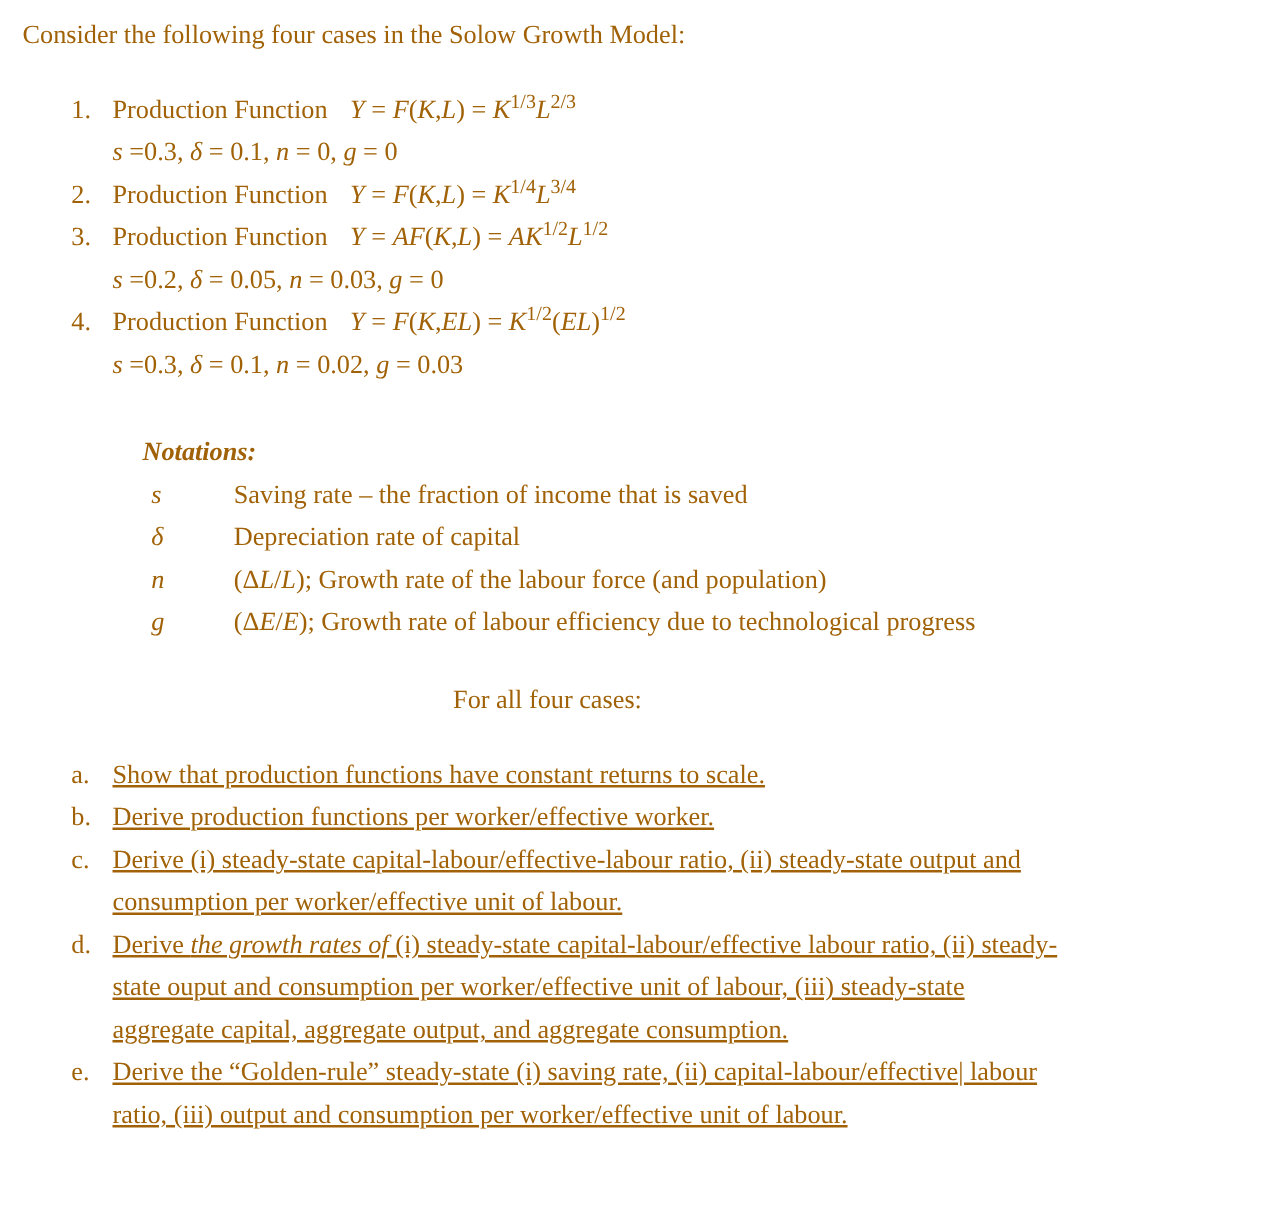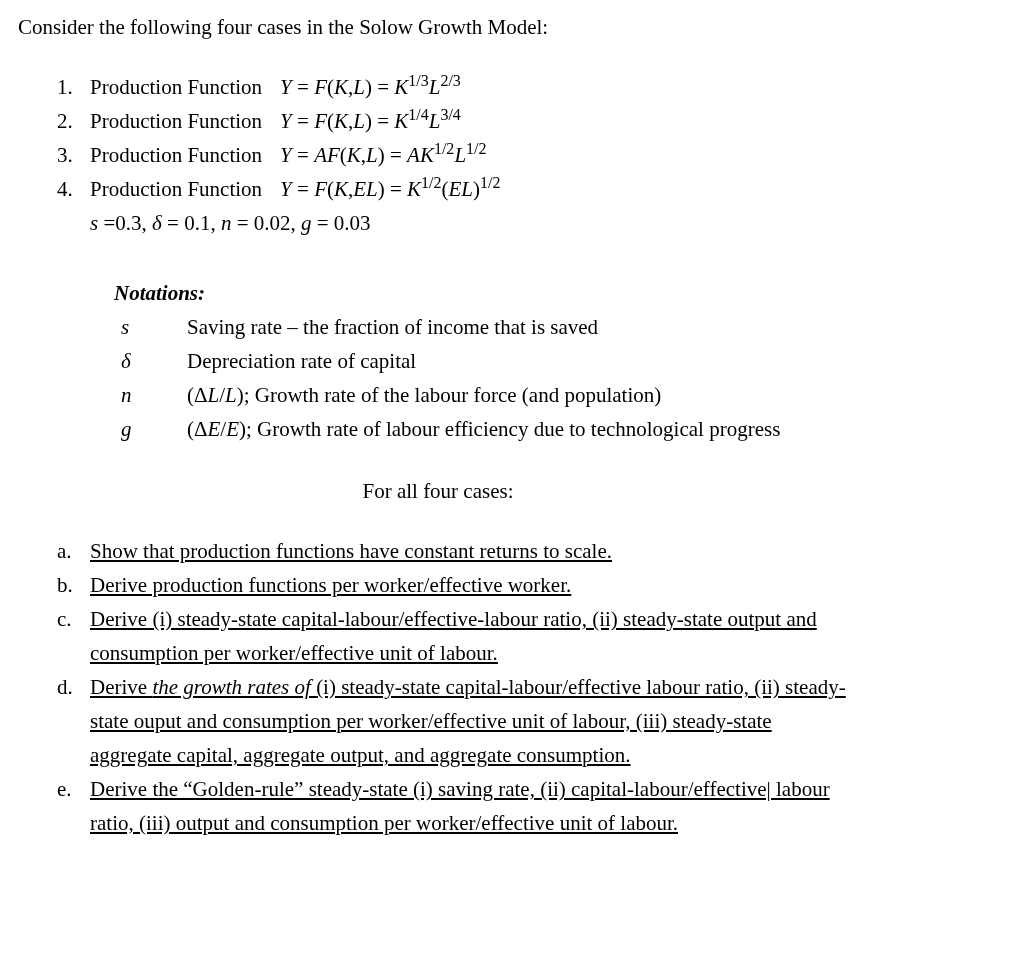--- a/index.html
+++ b/index.html
@@ -8,21 +8,21 @@
     background: #ffffff;
   }
   .page {
     width: 884px;
     min-height: 976px;
     box-sizing: border-box;
     padding: 10px 26px 20px 18px;
     font-family: "Liberation Serif", "DejaVu Serif", serif;
     font-size: 21px;
     line-height: 34px;
-    color: #000000;
+    color: #a16207;
     background: #ffffff;
   }
   .intro {
     margin: 0 0 26px 0;
   }
   .cases {
     margin-left: 39px;
   }
   .case-line1 {
     display: flex;
@@ -94,36 +94,38 @@
   <p class="intro">Consider the following four cases in the Solow Growth Model:</p>
 
   <div class="cases">
 
     <div class="case">
       <div class="case-line1">
         <span class="marker">1.</span>
         <span class="case-label">Production Function</span>
         <span class="formula"><span class="math-i">Y</span><span> = </span><span class="math-i">F</span><span>(</span><span class="math-i">K</span><span>,</span><span class="math-i">L</span><span>) = </span><span class="math-i">K</span><sup>1/3</sup><span class="math-i">L</span><sup>2/3</sup></span>
       </div>
+      <div class="case-line2"><span class="math-i">s</span><span> =0.3, </span><span class="math-i">δ</span><span> = 0.1, </span><span class="math-i">n</span><span> = 0, </span><span class="math-i">g</span><span> = 0</span></div>
     </div>
 
     <div class="case">
       <div class="case-line1">
         <span class="marker">2.</span>
         <span class="case-label">Production Function</span>
         <span class="formula"><span class="math-i">Y</span><span> = </span><span class="math-i">F</span><span>(</span><span class="math-i">K</span><span>,</span><span class="math-i">L</span><span>) = </span><span class="math-i">K</span><sup>1/4</sup><span class="math-i">L</span><sup>3/4</sup></span>
       </div>
     </div>
 
     <div class="case">
       <div class="case-line1">
         <span class="marker">3.</span>
         <span class="case-label">Production Function</span>
         <span class="formula"><span class="math-i">Y</span><span> = </span><span class="math-i">AF</span><span>(</span><span class="math-i">K</span><span>,</span><span class="math-i">L</span><span>) = </span><span class="math-i">AK</span><sup>1/2</sup><span class="math-i">L</span><sup>1/2</sup></span>
       </div>
+      <div class="case-line2"><span class="math-i">s</span><span> =0.2, </span><span class="math-i">δ</span><span> = 0.05, </span><span class="math-i">n</span><span> = 0.03, </span><span class="math-i">g</span><span> = 0</span></div>
     </div>
 
     <div class="case">
       <div class="case-line1">
         <span class="marker">4.</span>
         <span class="case-label">Production Function</span>
         <span class="formula"><span class="math-i">Y</span><span> = </span><span class="math-i">F</span><span>(</span><span class="math-i">K</span><span>,</span><span class="math-i">EL</span><span>) = </span><span class="math-i">K</span><sup>1/2</sup><span>(</span><span class="math-i">EL</span><span>)</span><sup>1/2</sup></span>
       </div>
       <div class="case-line2"><span class="math-i">s</span><span> =0.3, </span><span class="math-i">δ</span><span> = 0.1, </span><span class="math-i">n</span><span> = 0.02, </span><span class="math-i">g</span><span> = 0.03</span></div>
     </div>

